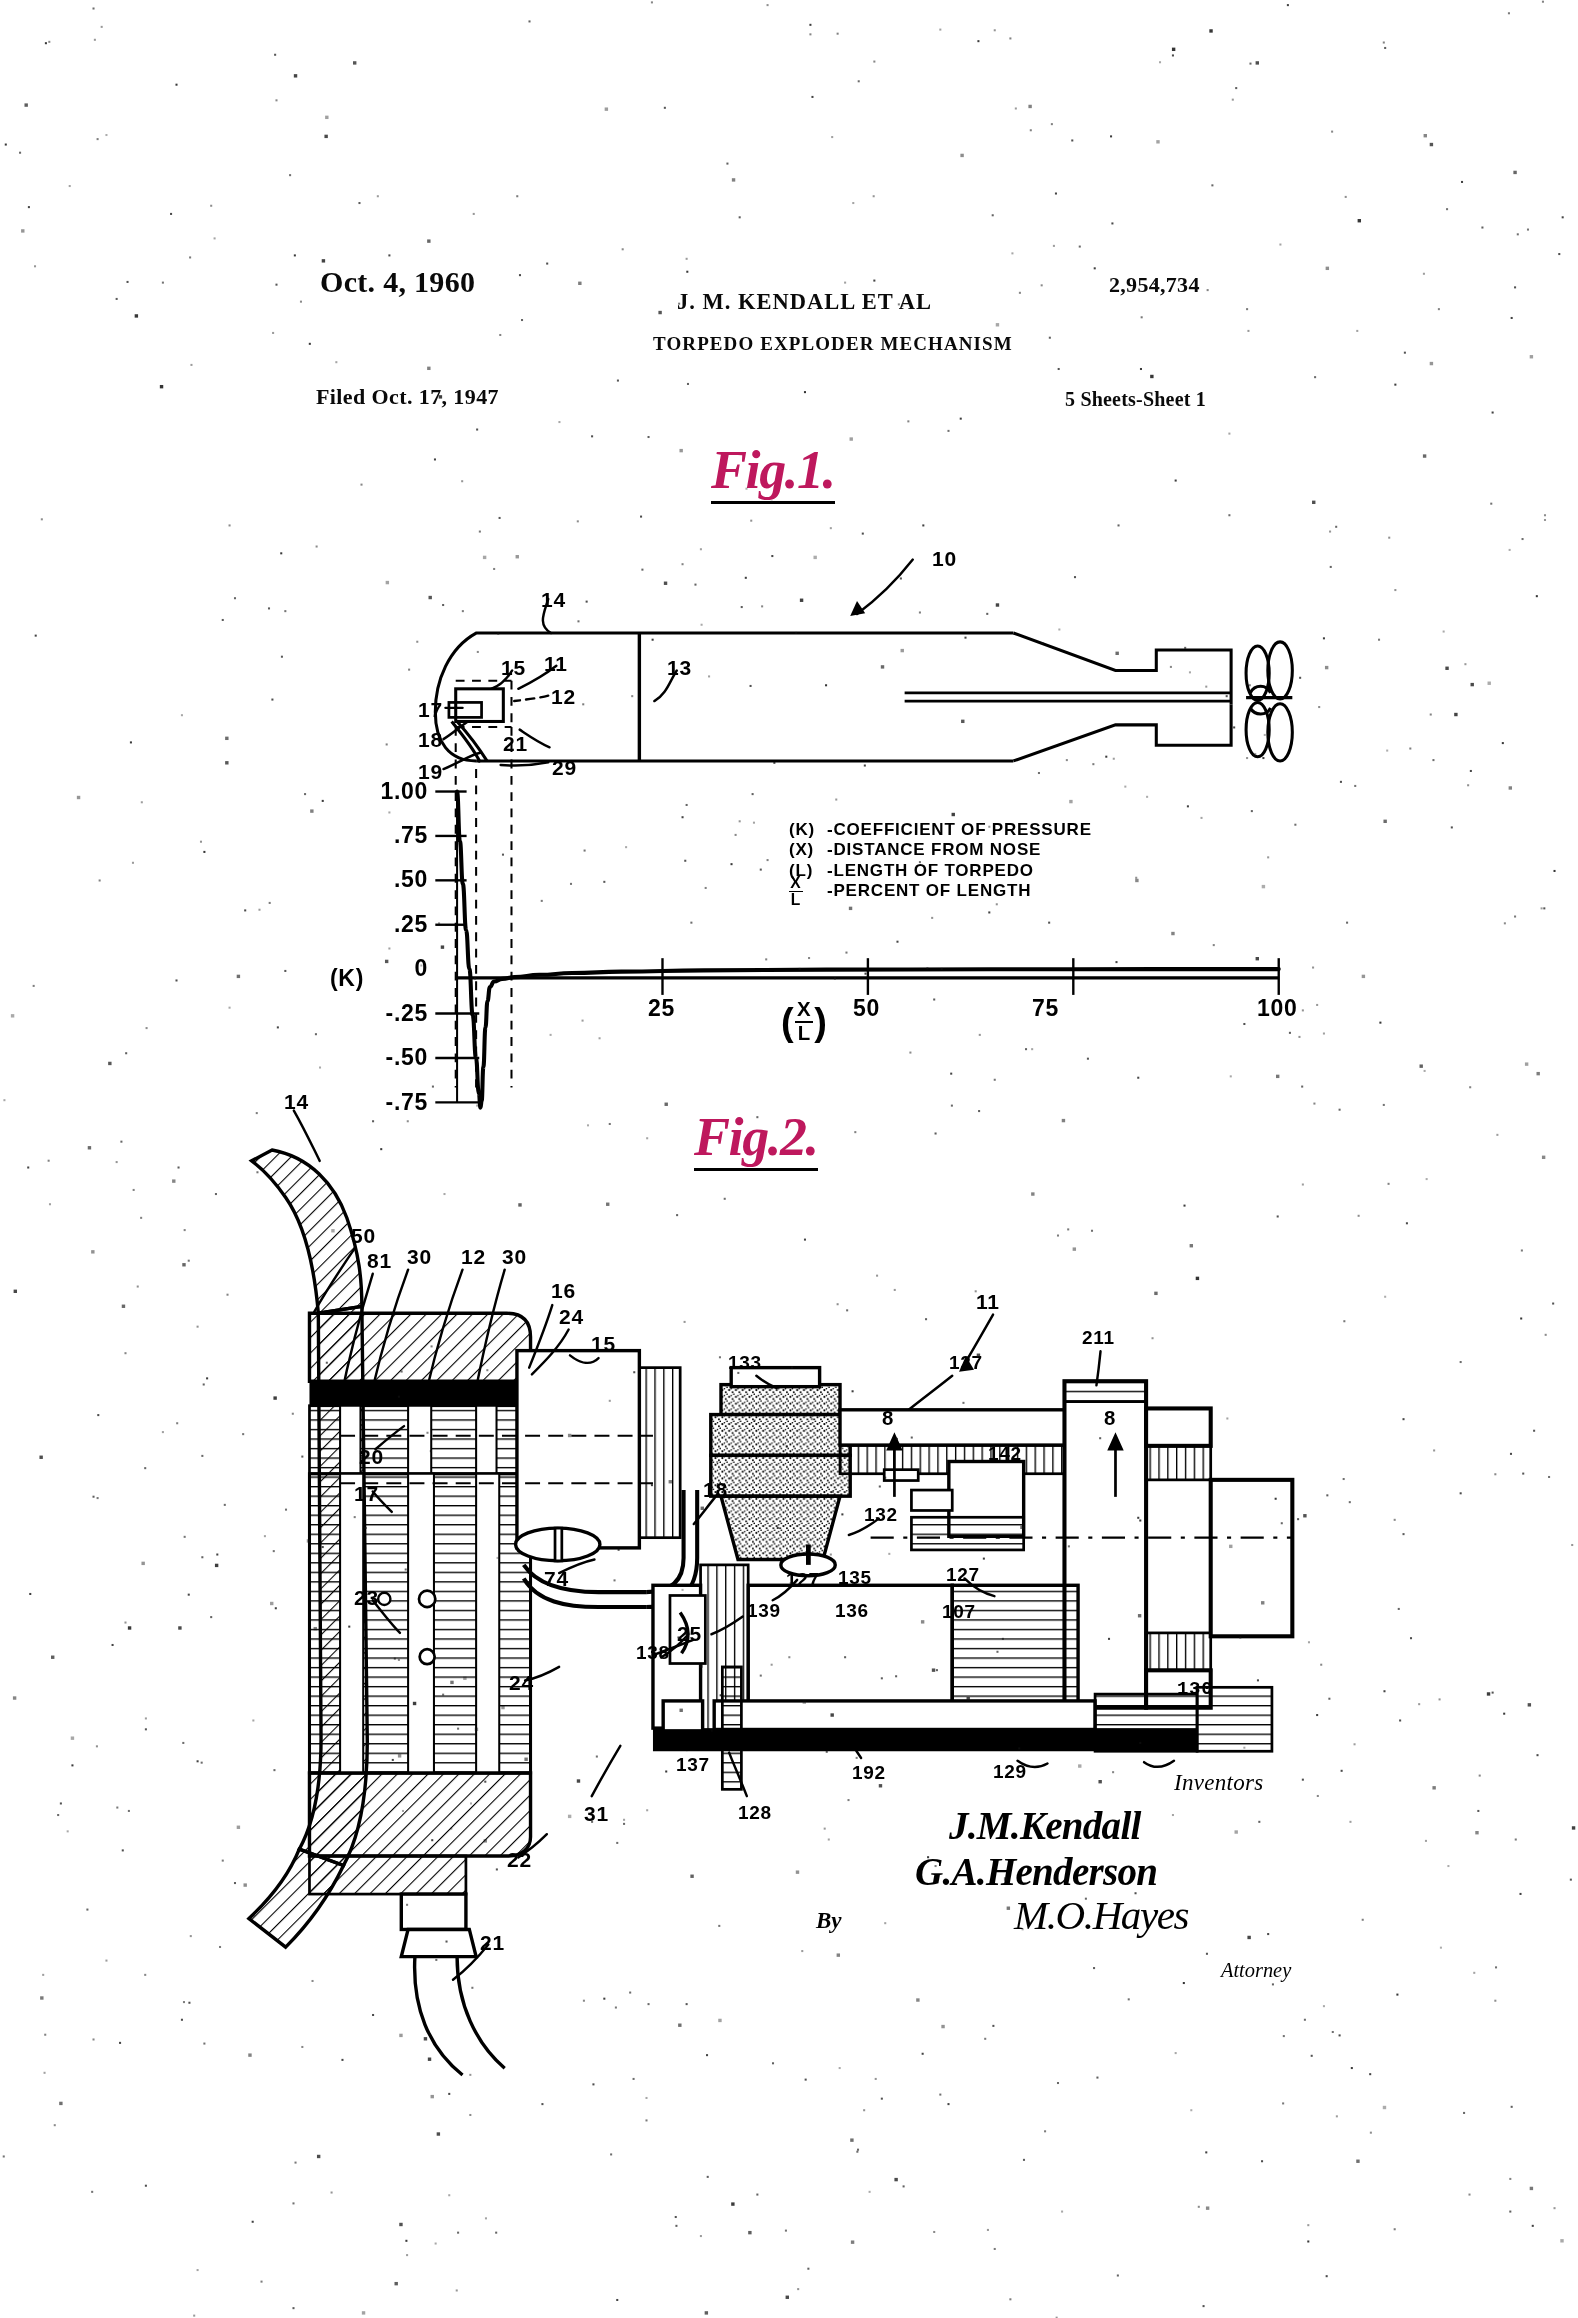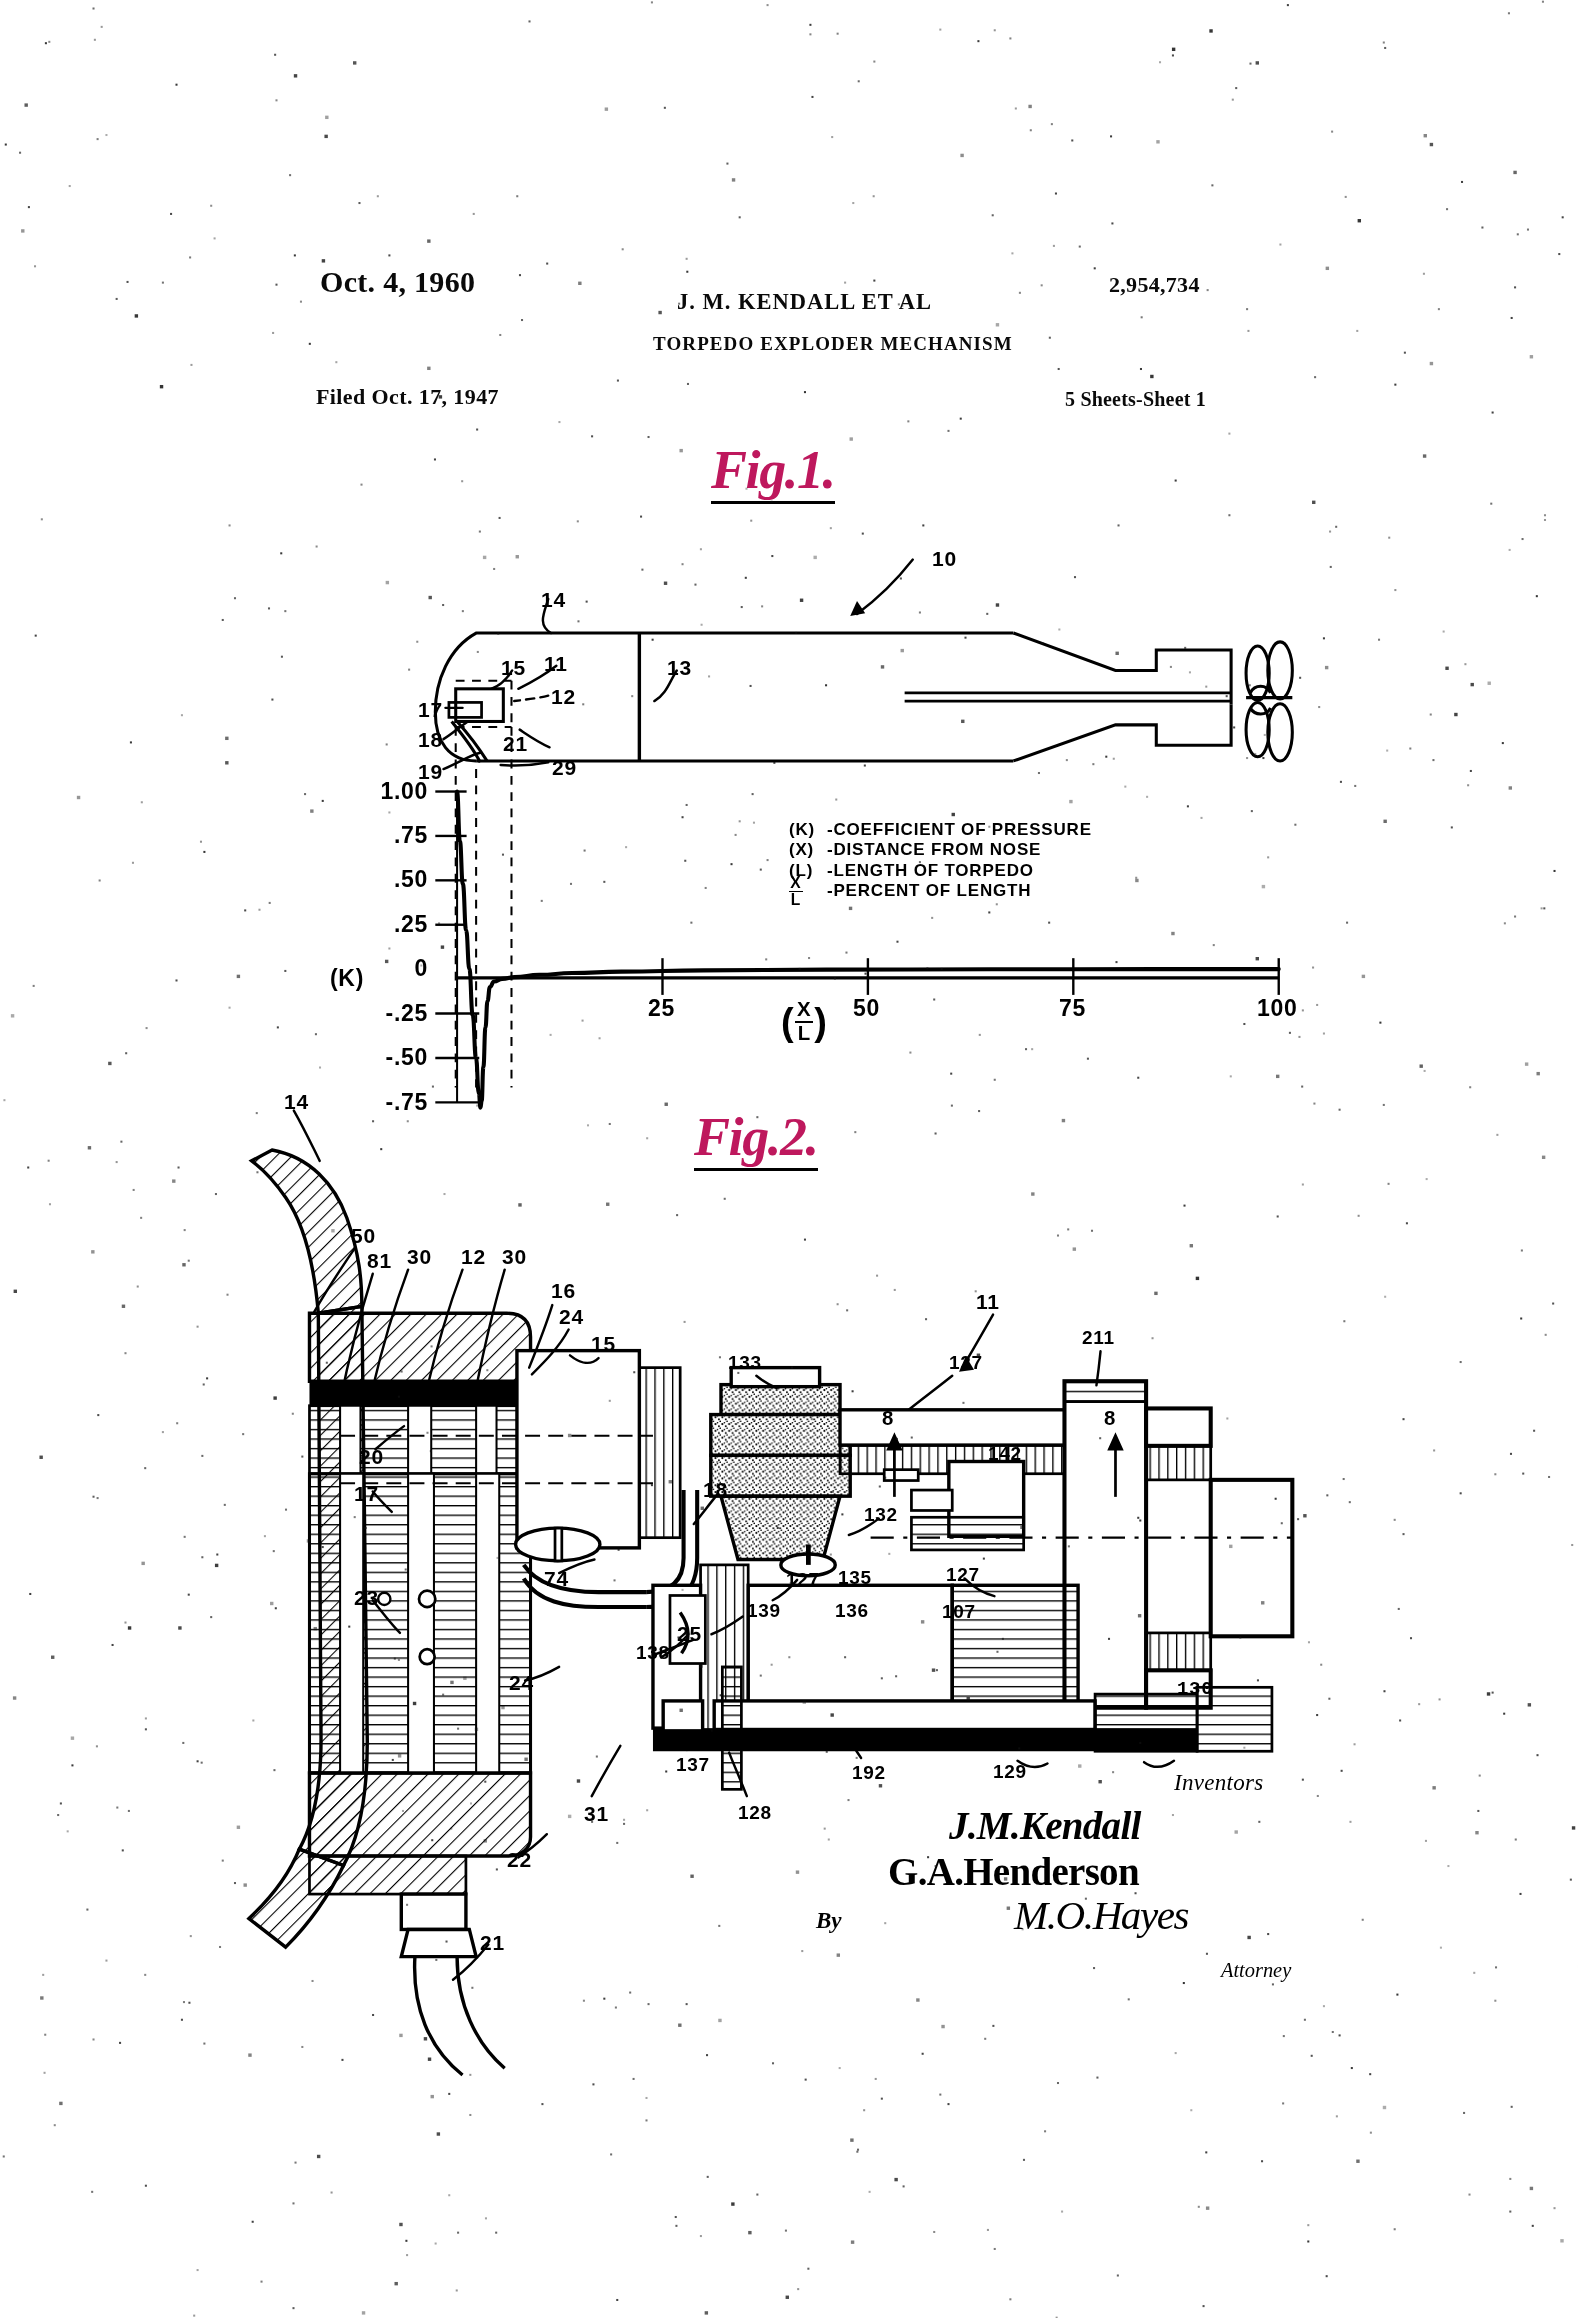--- a/index.html
+++ b/index.html
@@ -64,21 +64,21 @@
   #xl-axis .frac2{display:inline-flex;flex-direction:column;align-items:center;
                   line-height:.95;font-size:20.4px;margin:0 1.4px;}
   #xl-axis .frac2 .bar{border-top:2px solid #000;width:17.7px;margin:1.4px 0;}
 
   
   .sig{position:absolute;font-family:"Liberation Serif",serif;color:#000;}
   #sig-inventors{left:1174px;top:1770px;font-size:23px;font-style:italic;
                  font-family:"Liberation Serif",serif;letter-spacing:0.3px;}
   #sig-name1{left:949px;top:1803px;font-size:39px;font-weight:bold;font-style:italic;
              letter-spacing:-0.7px;}
-  #sig-name2{left:888px;top:1849px;font-size:39px;font-weight:bold;
+  #sig-name2{left:915px;top:1849px;font-size:39px;font-weight:bold;font-style:italic;
              letter-spacing:-0.7px;text-align:center;}
   #sig-by{left:816px;top:1908px;font-size:23px;font-style:italic;font-weight:bold;}
   #sig-hand{left:1014px;top:1891px;font-size:41px;font-style:italic;
             font-family:"Liberation Serif",serif;letter-spacing:-1.4px;}
   #sig-attorney{left:1221px;top:1959px;font-size:20.4px;font-style:italic;}
 
   
   .secnum{position:absolute;font-family:"Liberation Sans",sans-serif;
           font-size:20.4px;font-weight:bold;}
 </style>
@@ -206,21 +206,21 @@
       <div class="axlab tickY" style="left: 340px; top: 911px;">.25</div>
       <div class="axlab tickY" style="left: 340px; top: 955px;">0</div>
       <div class="axlab tickY" style="left: 340px; top: 1000px;">-.25</div>
       <div class="axlab tickY" style="left: 340px; top: 1044px;">-.50</div>
       <div class="axlab tickY" style="left: 340px; top: 1089px;">-.75</div>
     </div>
 
   <div id="chart-xlabels">
       <div class="axlab" style="left: 648px; top: 995px;">25</div>
       <div class="axlab" style="left: 853px; top: 995px;">50</div>
-      <div class="axlab" style="left: 1059px; top: 995px;">75</div>
+      <div class="axlab" style="left: 1032px; top: 995px;">75</div>
       <div class="axlab" style="left: 1257px; top: 995px;">100</div>
     </div>
 
   <div class="klabel" style="left:330px;top:965px;">(K)</div>
 
   <div id="xl-axis">
     <span class="paren">(</span>
     <span class="frac2">
       <span>X</span>
       <span class="bar"></span>

